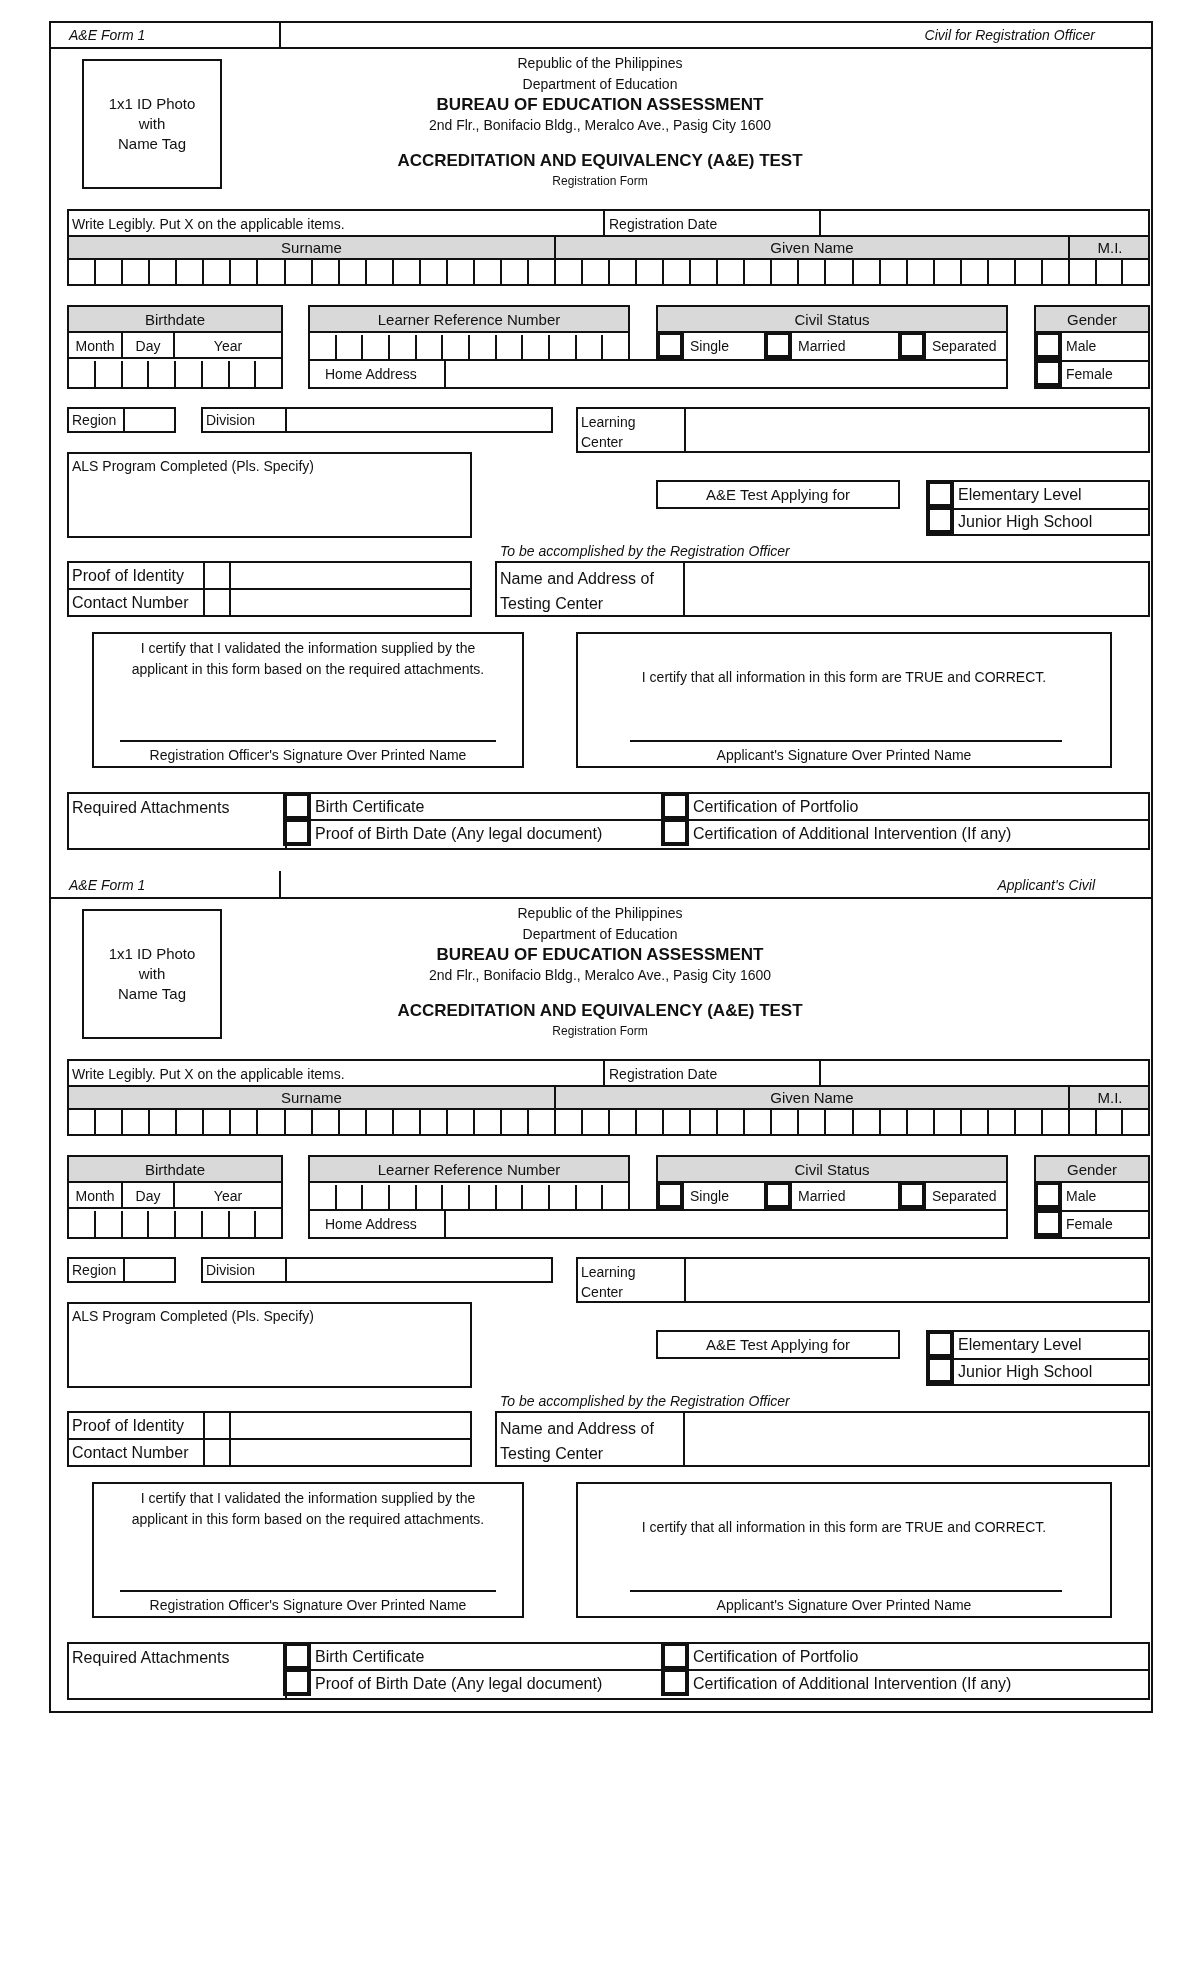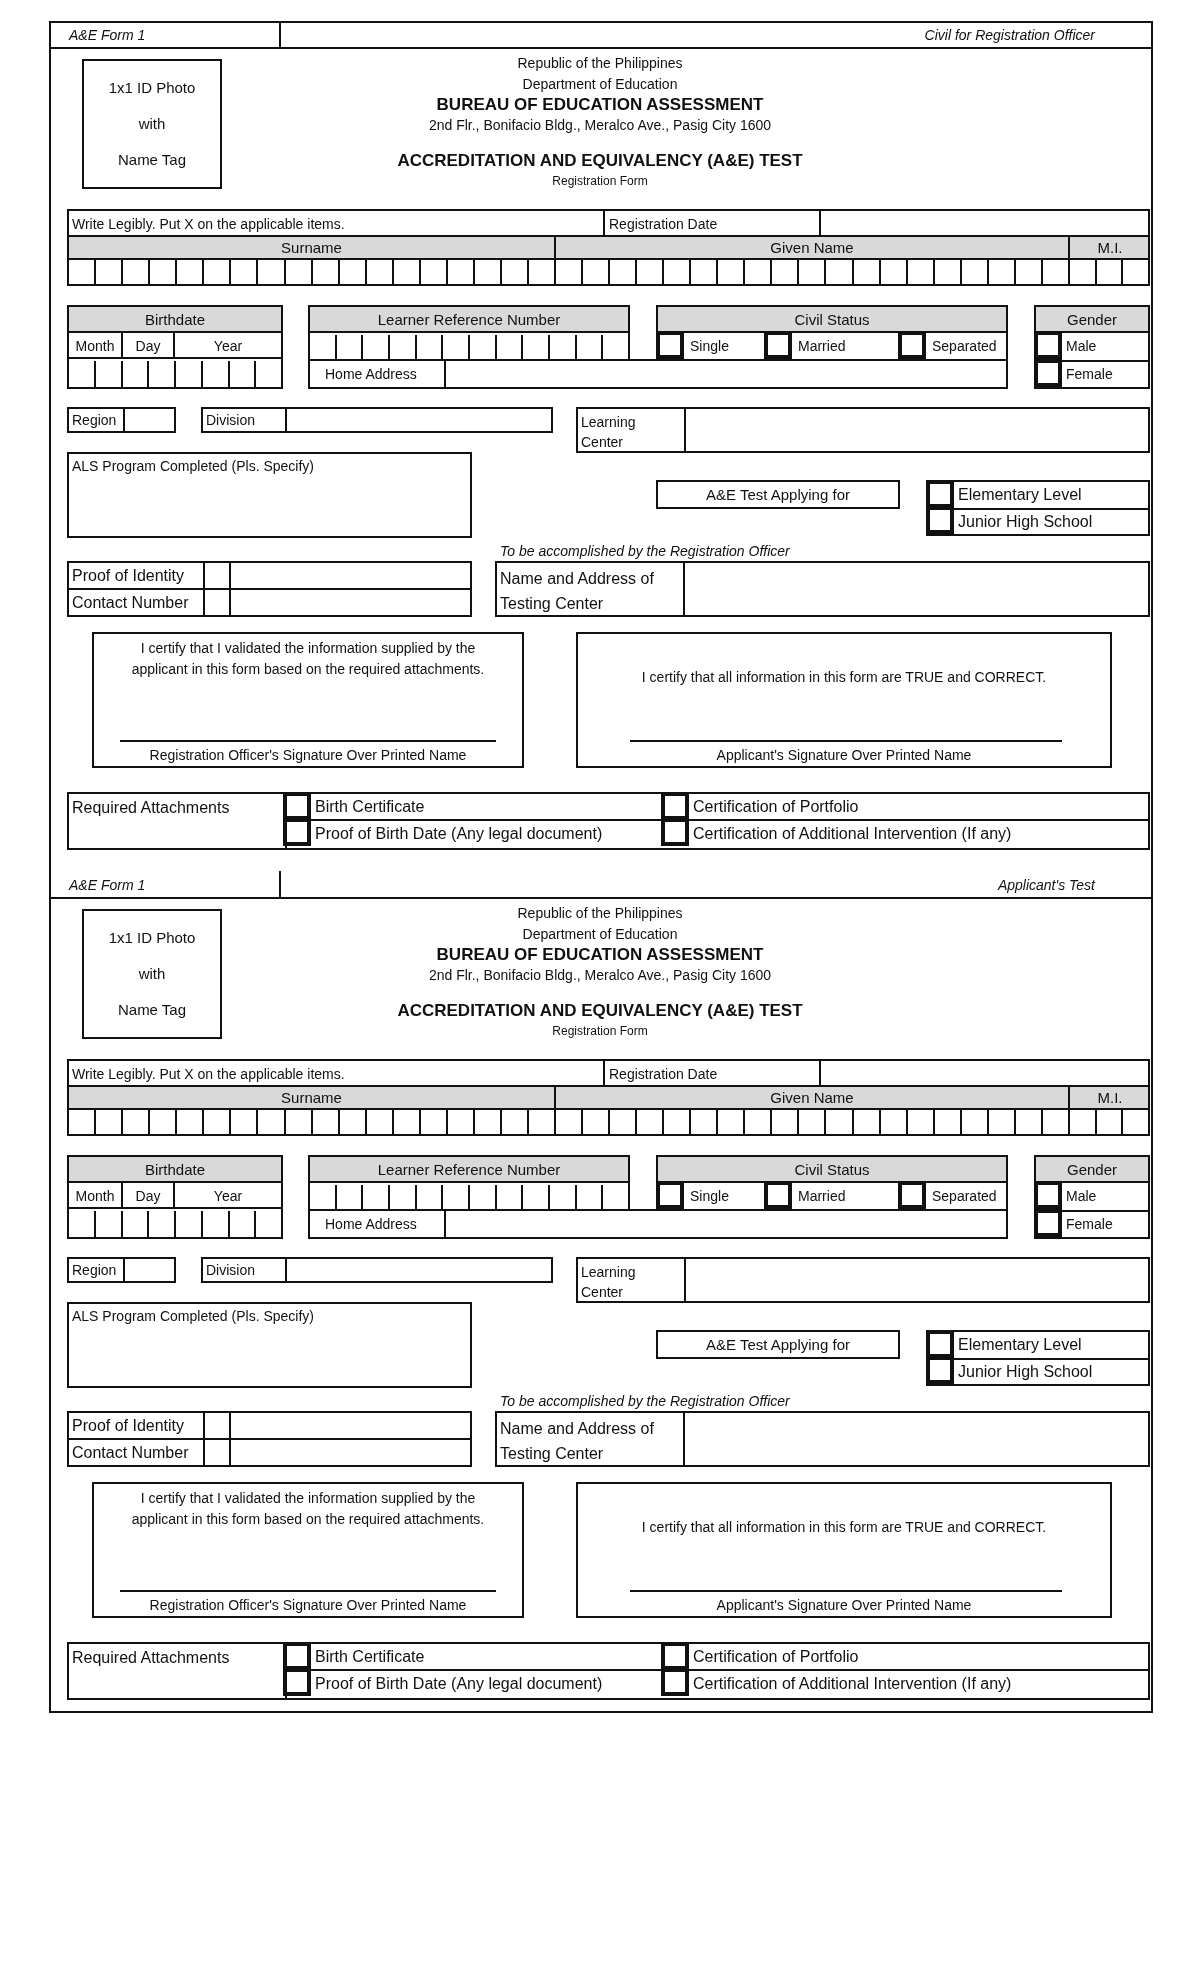--- a/index.html
+++ b/index.html
@@ -3,21 +3,21 @@
 <meta charset="utf-8">
 <style>
   * { box-sizing: border-box; margin: 0; padding: 0; }
   html, body { width: 1200px; height: 1976px; background: #ffffff; overflow: hidden; }
   body { font-family: "Liberation Sans", "DejaVu Sans", sans-serif; color: #111; position: relative; }
   .abs { position: absolute; }
   .b { border: 2px solid #111; }
   .gray { background: #d9d9d9; }
   .copy { position: absolute; left: 0; width: 1200px; height: 850px; }
   .lbl { font-size: 15px; line-height: 1; white-space: nowrap; }
-  .center { display: flex; align-items: center; justify-content: center; text-align: center; gap: 16px; }
+  .center { display: flex; align-items: center; justify-content: center; text-align: center; }
   .left { display: flex; align-items: center; padding-left: 3px; }
   .italic { font-style: italic; }
   .bold { font-weight: bold; }
   .cellrow { display: flex; height: 100%; }
   .cellrow > div { flex: 1; border-right: 2px solid #111; height: 100%; }
   .cellrow > div:last-child { border-right: none; }
   .chk { position: absolute; width: 28px; height: 28px; border: 4px solid #111; background: #fff; }
   .vline { position: absolute; top: 0; bottom: 0; width: 2px; background: #111; }
   .hline { position: absolute; left: 0; right: 0; height: 2px; background: #111; }
 </style>
@@ -262,21 +262,21 @@
     <div class="abs lbl" style="left:624px; top:5px; font-size:16px;">Certification of Portfolio</div>
     <div class="chk" style="left:592px; top:24px;"></div>
     <div class="abs lbl" style="left:624px; top:32px; font-size:16px;">Certification of Additional Intervention (If any)</div>
   </div>
 </div>
     <div class="copy" style="top: 850px; display: block;">
 
   <div class="abs" style="left:49px; top:21px; width:1104px; height:28px; border-bottom:2px solid #111;">
     <div class="vline" style="left:230px;"></div>
     <div class="abs lbl italic" style="left:20px; top:7px; font-size:14px;">A&amp;E Form 1</div>
-    <div class="abs lbl italic" style="right:58px; top:7px; font-size:14px;">Applicant's Test</div>
+    <div class="abs lbl italic" style="right:58px; top:7px; font-size:14px;">Applicant's Civil</div>
   </div>
 
   <div class="abs b center" style="left:82px; top:59px; width:140px; height:130px; flex-direction:column; font-size:15px; line-height:20px;">
     <div>1x1 ID Photo</div>
     <div>with</div>
     <div>Name Tag</div>
   </div>
 
   <div class="abs" style="left:300px; top:52px; width:600px; text-align:center;">
     <div style="font-size:14px; line-height:22px;">Republic of the Philippines</div>

